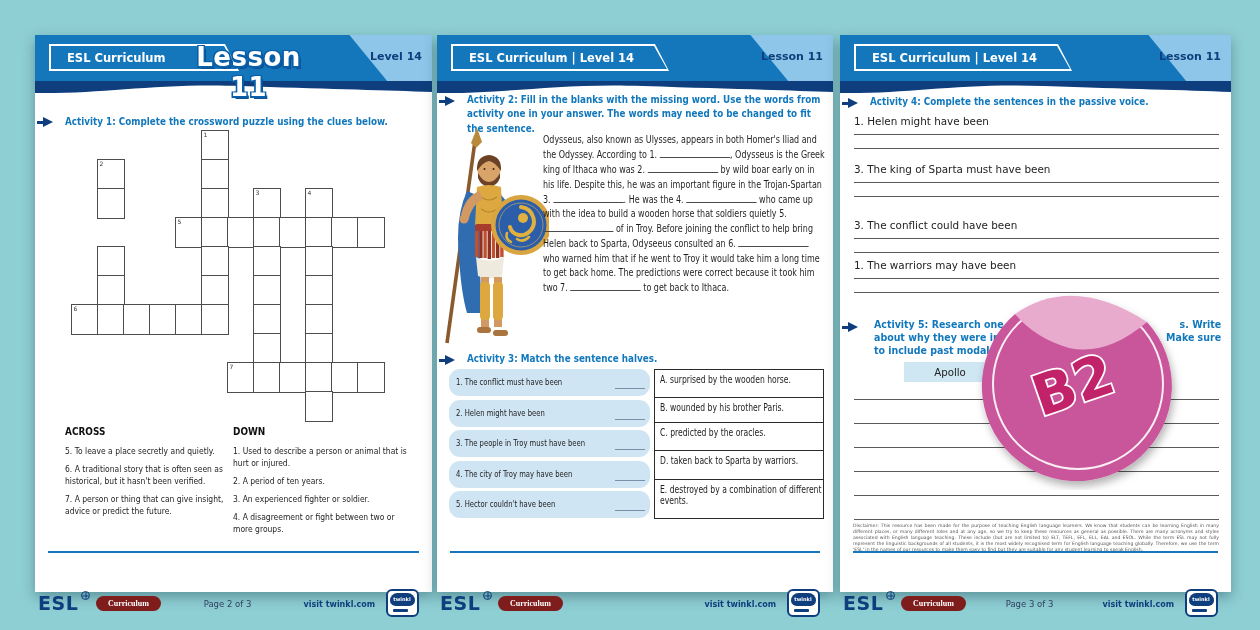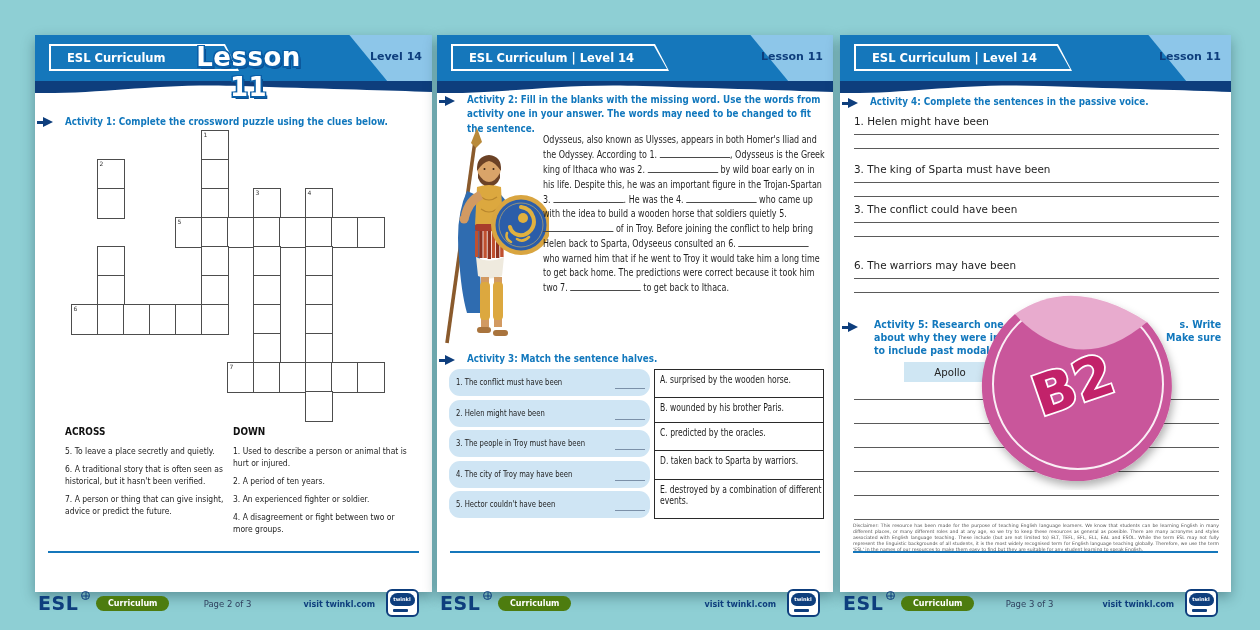--- a/index.html
+++ b/index.html
@@ -55,22 +55,22 @@
   .clue   { margin-bottom:6px; transform:scaleX(.8); transform-origin:left top; }
 
   
   .pfoot-line { position:absolute; left:13px; right:13px; top:516px; border-top:2px solid #1577bb; }
   .pfoot { position:absolute; left:1px; right:13px; top:523px; height:32px;margin-top:31px; }
   .esl   { position:absolute; left:2px; top:3px; font-size:19px; font-weight:800; color:#0e3e7d; letter-spacing:.5px; }
   .globe { position:absolute; left:45px; top:2px; width:9px; height:9px; box-sizing:border-box;
            border:1.5px solid #0e3e7d; border-radius:50%; }
   .globe::before { content:""; position:absolute; left:50%; top:0; bottom:0; width:1px; background:#0e3e7d; transform:translateX(-50%); }
   .globe::after  { content:""; position:absolute; top:50%; left:0; right:0; height:1px; background:#0e3e7d; transform:translateY(-50%); }
-  .pill  { position:absolute; left:60px; top:7px; background:#4d7c0f; color:#fff; font-size:8px;
-           font-weight:bold; padding:3px 12px; border-radius:9px; }
+  .pill  { position:absolute; left:60px; top:7px; background:#7f1d1d; color:#fff; font-size:8px;
+           font-weight:bold; padding:3px 12px; border-radius:9px;font-family:Liberation Serif, serif; }
   .pnum  { position:absolute; left:0; right:0; top:10px; text-align:center; font-size:8.5px; color:#30425f; }
   .visit { position:absolute; right:44px; top:11px; font-size:8px; font-weight:bold; color:#0e3e7d; }
   .twk   { position:absolute; right:0; top:0; width:33px; height:28px; box-sizing:border-box;
            border:2px solid #0e3e7d; border-radius:6px; background:#fff; }
   .twk-cloud { position:absolute; left:1.5px; top:2px; width:25px; height:13px; background:#0e3e7d;
            border-radius:8px 8px 6px 6px; color:#fff; font-size:5px; font-weight:bold;
            text-align:center; line-height:13px; }
   .twk-bar { position:absolute; left:5px; bottom:3px; width:15px; height:3px; background:#0e3e7d; border-radius:1px; }
 
   
@@ -353,27 +353,27 @@
       <div class="a4item" style="top: 80px;">
         <div class="a4text">1.  Helen might have been</div>
         <div class="a4line" style="top: 19px;"></div>
         <div class="a4line" style="top: 33px;"></div>
       </div>
       <div class="a4item" style="top: 128px;">
         <div class="a4text">3.  The king of Sparta must have been</div>
         <div class="a4line" style="top: 19px;"></div>
         <div class="a4line" style="top: 33px;"></div>
       </div>
-      <div class="a4item" style="top: 168px;">
+      <div class="a4item" style="top: 184px;">
         <div class="a4text">3.  The conflict could have been</div>
         <div class="a4line" style="top: 19px;"></div>
         <div class="a4line" style="top: 33px;"></div>
       </div>
       <div class="a4item" style="top: 224px;">
-        <div class="a4text">6.  The warriors may have been</div>
+        <div class="a4text">1.  The warriors may have been</div>
         <div class="a4line" style="top: 19px;"></div>
         <div class="a4line" style="top: 33px;"></div>
       </div>
     </div>
 
   <div class="act-arrow" style="left:8px; top:287px;"></div>
   <div id="a5-head">
       <div class="a5row">
         <span class="l">Activity 5: Research one of the fo</span>
         <span class="r">s. Write</span>

